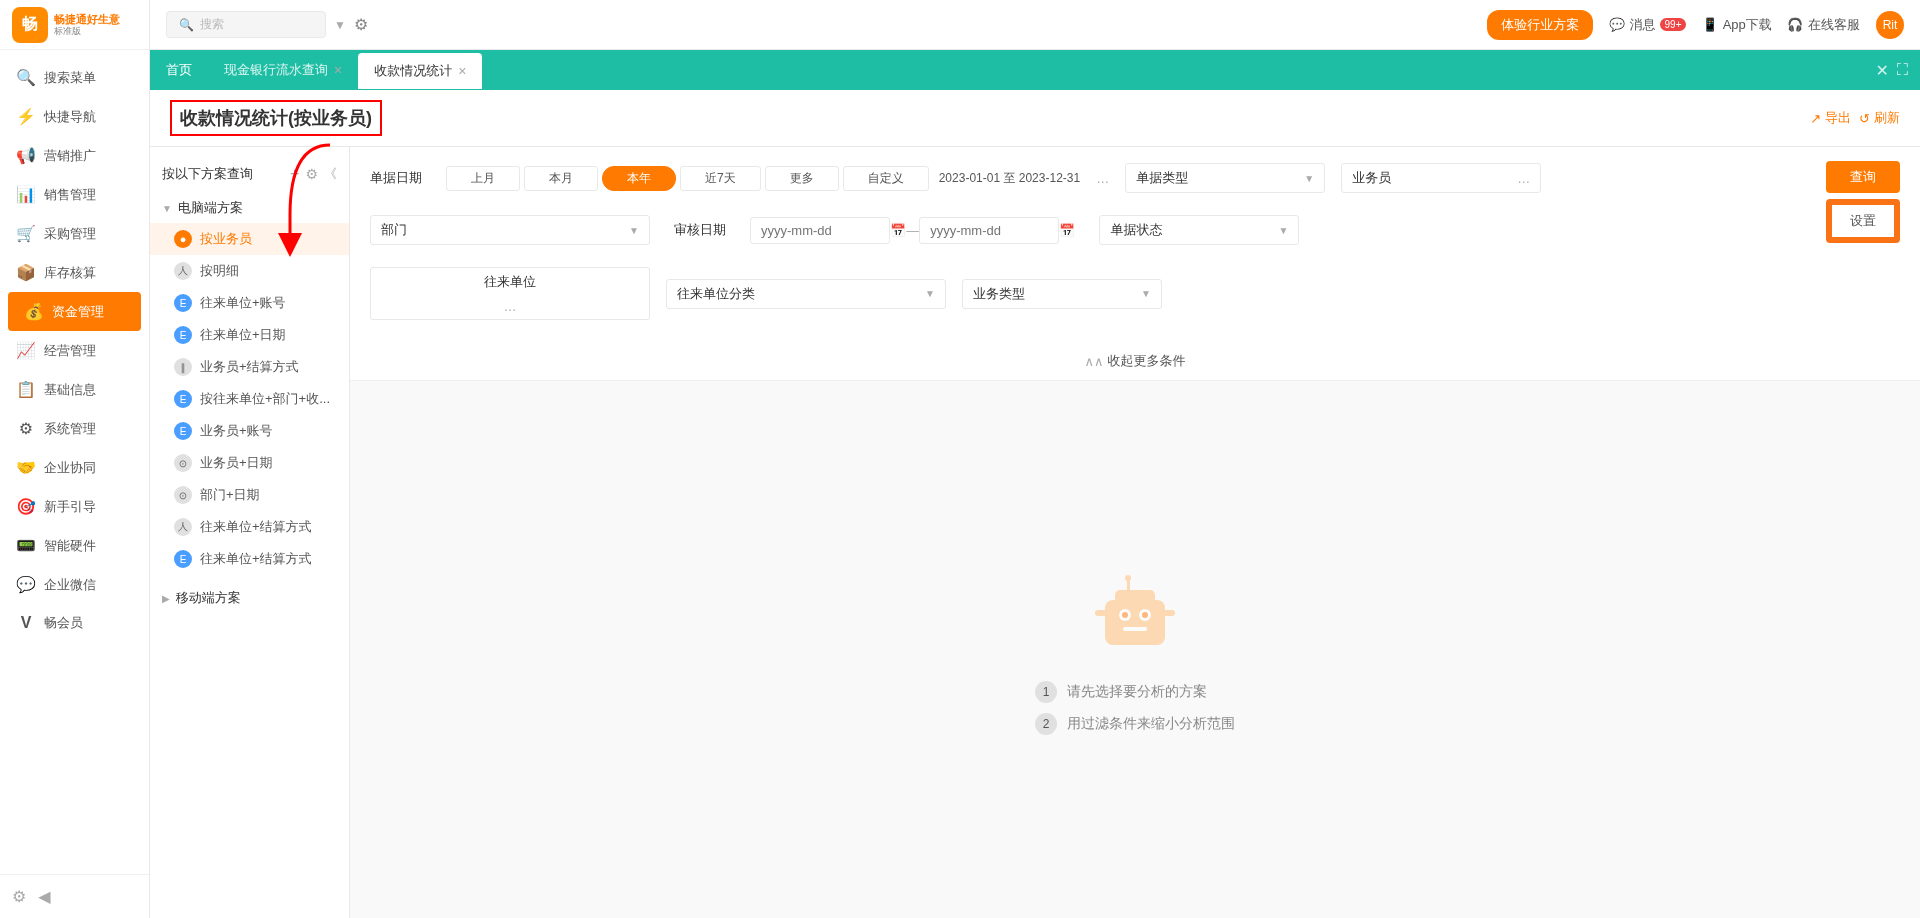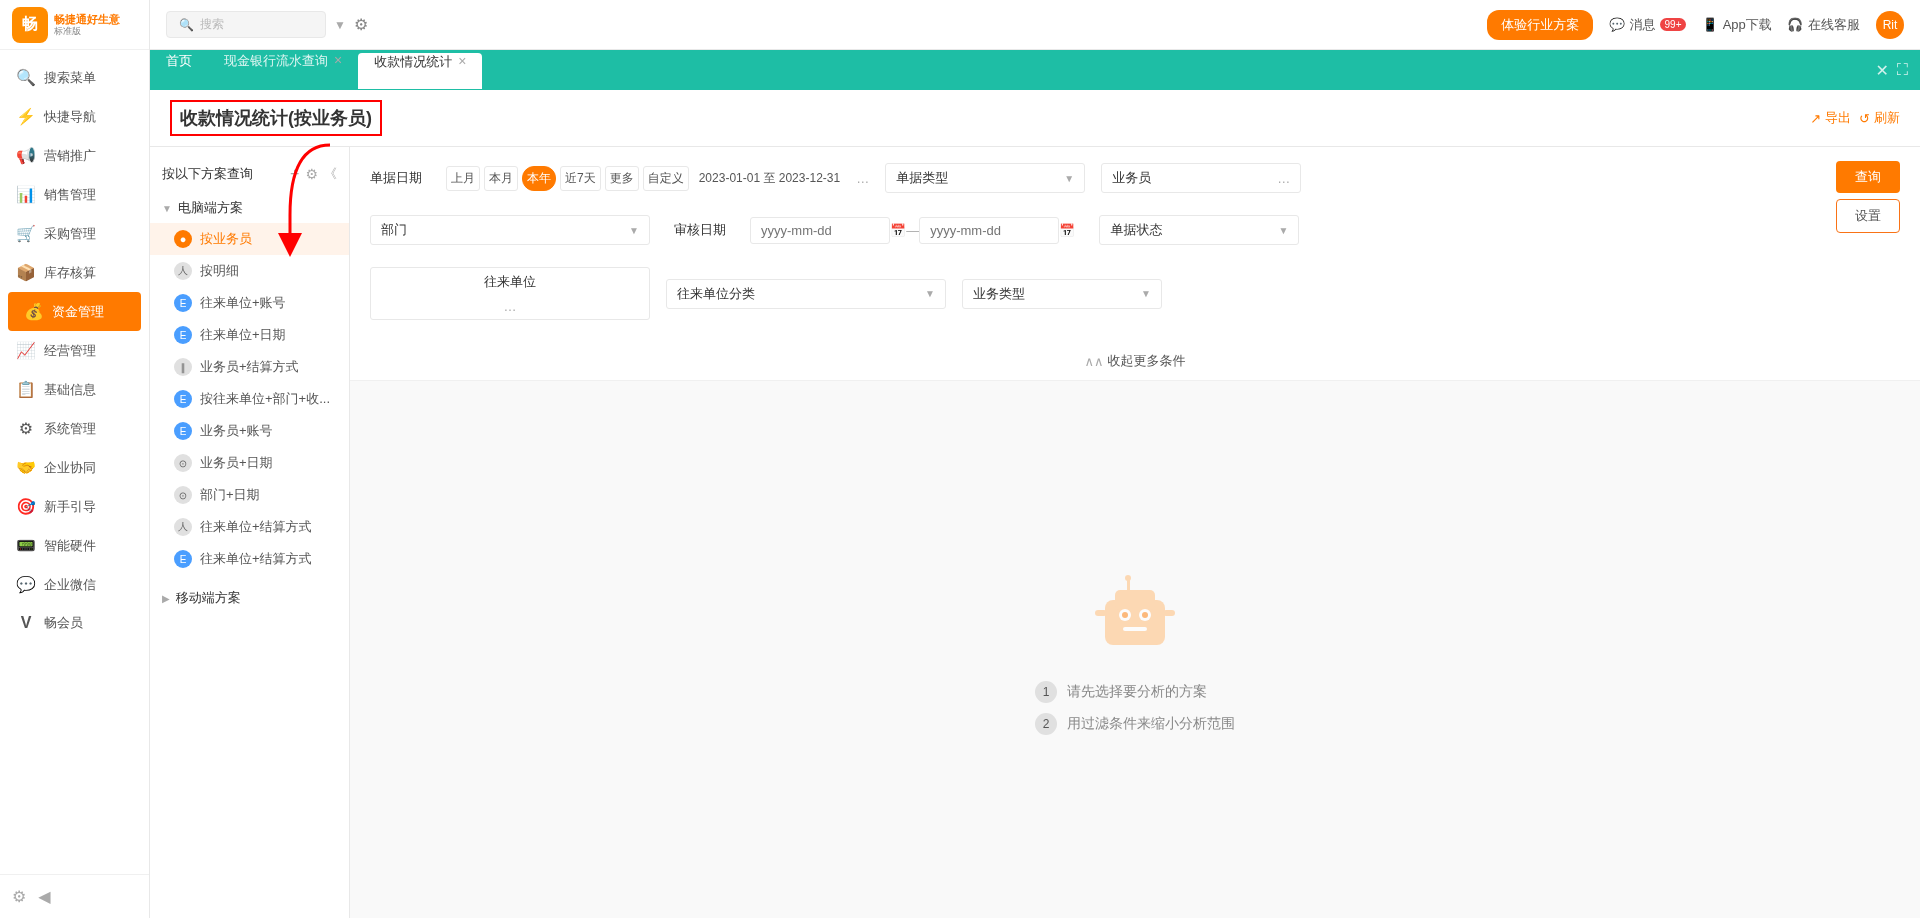--- a/index.html
+++ b/index.html
@@ -26,21 +26,21 @@
     .topbar { height: 50px; background: #fff; display: flex; align-items: center; padding: 0 16px; border-bottom: 1px solid #e8e8e8; gap: 16px; }
     .topbar-left { display: flex; align-items: center; gap: 8px; flex: 1; }
     .topbar-search { background: #f5f5f5; border: 1px solid #e8e8e8; border-radius: 4px; padding: 4px 12px; font-size: 12px; color: #999; display: flex; align-items: center; gap: 6px; width: 160px; }
     .topbar-right { display: flex; align-items: center; gap: 16px; }
     .topbar-btn { background: #ff7a00; color: white; border: none; border-radius: 12px; padding: 6px 14px; font-size: 13px; cursor: pointer; }
     .topbar-icon-btn { display: flex; align-items: center; gap: 4px; color: #555; font-size: 13px; cursor: pointer; }
     .badge { background: #ef4444; color: white; border-radius: 10px; font-size: 10px; padding: 1px 5px; }
 
     
     .tabbar { height: 40px; background: #1ebea5; display: flex; align-items: center; padding: 0 0; }
-    .tab { display: flex; padding: 0 16px; height: 36px; color: rgba(255,255,255,0.85); font-size: 13px; cursor: pointer; gap: 6px; }
+    .tab { display: flex; align-items: center; padding: 0 16px; height: 36px; color: rgba(255,255,255,0.85); font-size: 13px; cursor: pointer; gap: 6px; }
     .tab.home { color: white; font-weight: normal; }
     .tab.active { background: white; color: #333; border-radius: 4px 4px 0 0; margin-top: 2px; }
     .tab-close { font-size: 14px; color: #aaa; }
     .tabbar-spacer { flex: 1; }
     .tabbar-actions { display: flex; align-items: center; gap: 8px; padding: 0 12px; }
     .tabbar-action-btn { color: rgba(255,255,255,0.8); font-size: 16px; cursor: pointer; }
 
     
     .page-content { flex: 1; overflow: hidden; display: flex; flex-direction: column; background: #f5f5f5; }
     .page-header { background: white; padding: 10px 20px; display: flex; align-items: center; justify-content: space-between; border-bottom: 1px solid #e8e8e8; }
@@ -66,29 +66,29 @@
     .icon-orange { background: #ff7a00; color: white; }
     .icon-gray { background: #e0e0e0; color: #666; }
     .icon-blue { background: #4a9eff; color: white; }
     .mobile-section { margin-top: 8px; }
 
     
     .right-panel { flex: 1; background: white; display: flex; flex-direction: column; overflow: hidden; }
     .filter-row { display: flex; align-items: center; gap: 16px; margin-bottom: 12px; flex-wrap: wrap; }
     .filter-label { color: #333; font-size: 13px; white-space: nowrap; min-width: 60px; }
     .date-tabs { display: flex; gap: 4px; align-items: center; }
-    .date-tab { padding: 3px 4px; border: 1px solid #e8e8e8; border-radius: 3px; font-size: 12px; color: #555; cursor: pointer; }
+    .date-tab { padding: 3px 24px; border: 1px solid #e8e8e8; border-radius: 3px; font-size: 12px; color: #555; cursor: pointer; }
     .date-tab.active { background: #ff7a00; color: white; border-color: #ff7a00; border-radius: 12px; }
     .date-range { font-size: 12px; color: #555; margin-left: 6px; }
     .filter-select { display: flex; align-items: center; border: 1px solid #e8e8e8; border-radius: 3px; padding: 5px 10px; font-size: 13px; color: #555; min-width: 180px; cursor: pointer; gap: 4px; }
     .select-arrow { color: #aaa; font-size: 10px; }
     .filter-input { border: 1px solid #e8e8e8; border-radius: 3px; padding: 5px 10px; font-size: 13px; color: #bbb; min-width: 140px; }
     .date-dash { color: #aaa; }
     .btn-query { background: #ff7a00; color: white; border: none; border-radius: 4px; padding: 7px 18px; font-size: 13px; cursor: pointer; }
-    .btn-setting { background: white; color: #555; border: 1px solid #f97316; border-radius: 4px; padding: 7px 18px; font-size: 13px; cursor: pointer; }
+    .btn-setting { background: white; color: #555; border: 6px solid #f97316; border-radius: 4px; padding: 7px 18px; font-size: 13px; cursor: pointer; }
 
     
     .empty-area { flex: 1; display: flex; flex-direction: column; align-items: center; justify-content: center; background: #f9f9f9; gap: 16px; }
     .empty-steps { display: flex; flex-direction: column; gap: 10px; }
     .empty-step { display: flex; align-items: center; gap: 10px; color: #888; font-size: 14px; }
     .step-num { width: 22px; height: 22px; border-radius: 50%; background: #e0e0e0; color: #555; font-size: 12px; display: flex; align-items: center; justify-content: center; flex-shrink: 0; }
 
     .filter-section { position: relative; padding: 16px 20px 0 20px; }
 
     .topbar-gear { color: #888; font-size: 16px; cursor: pointer; }

